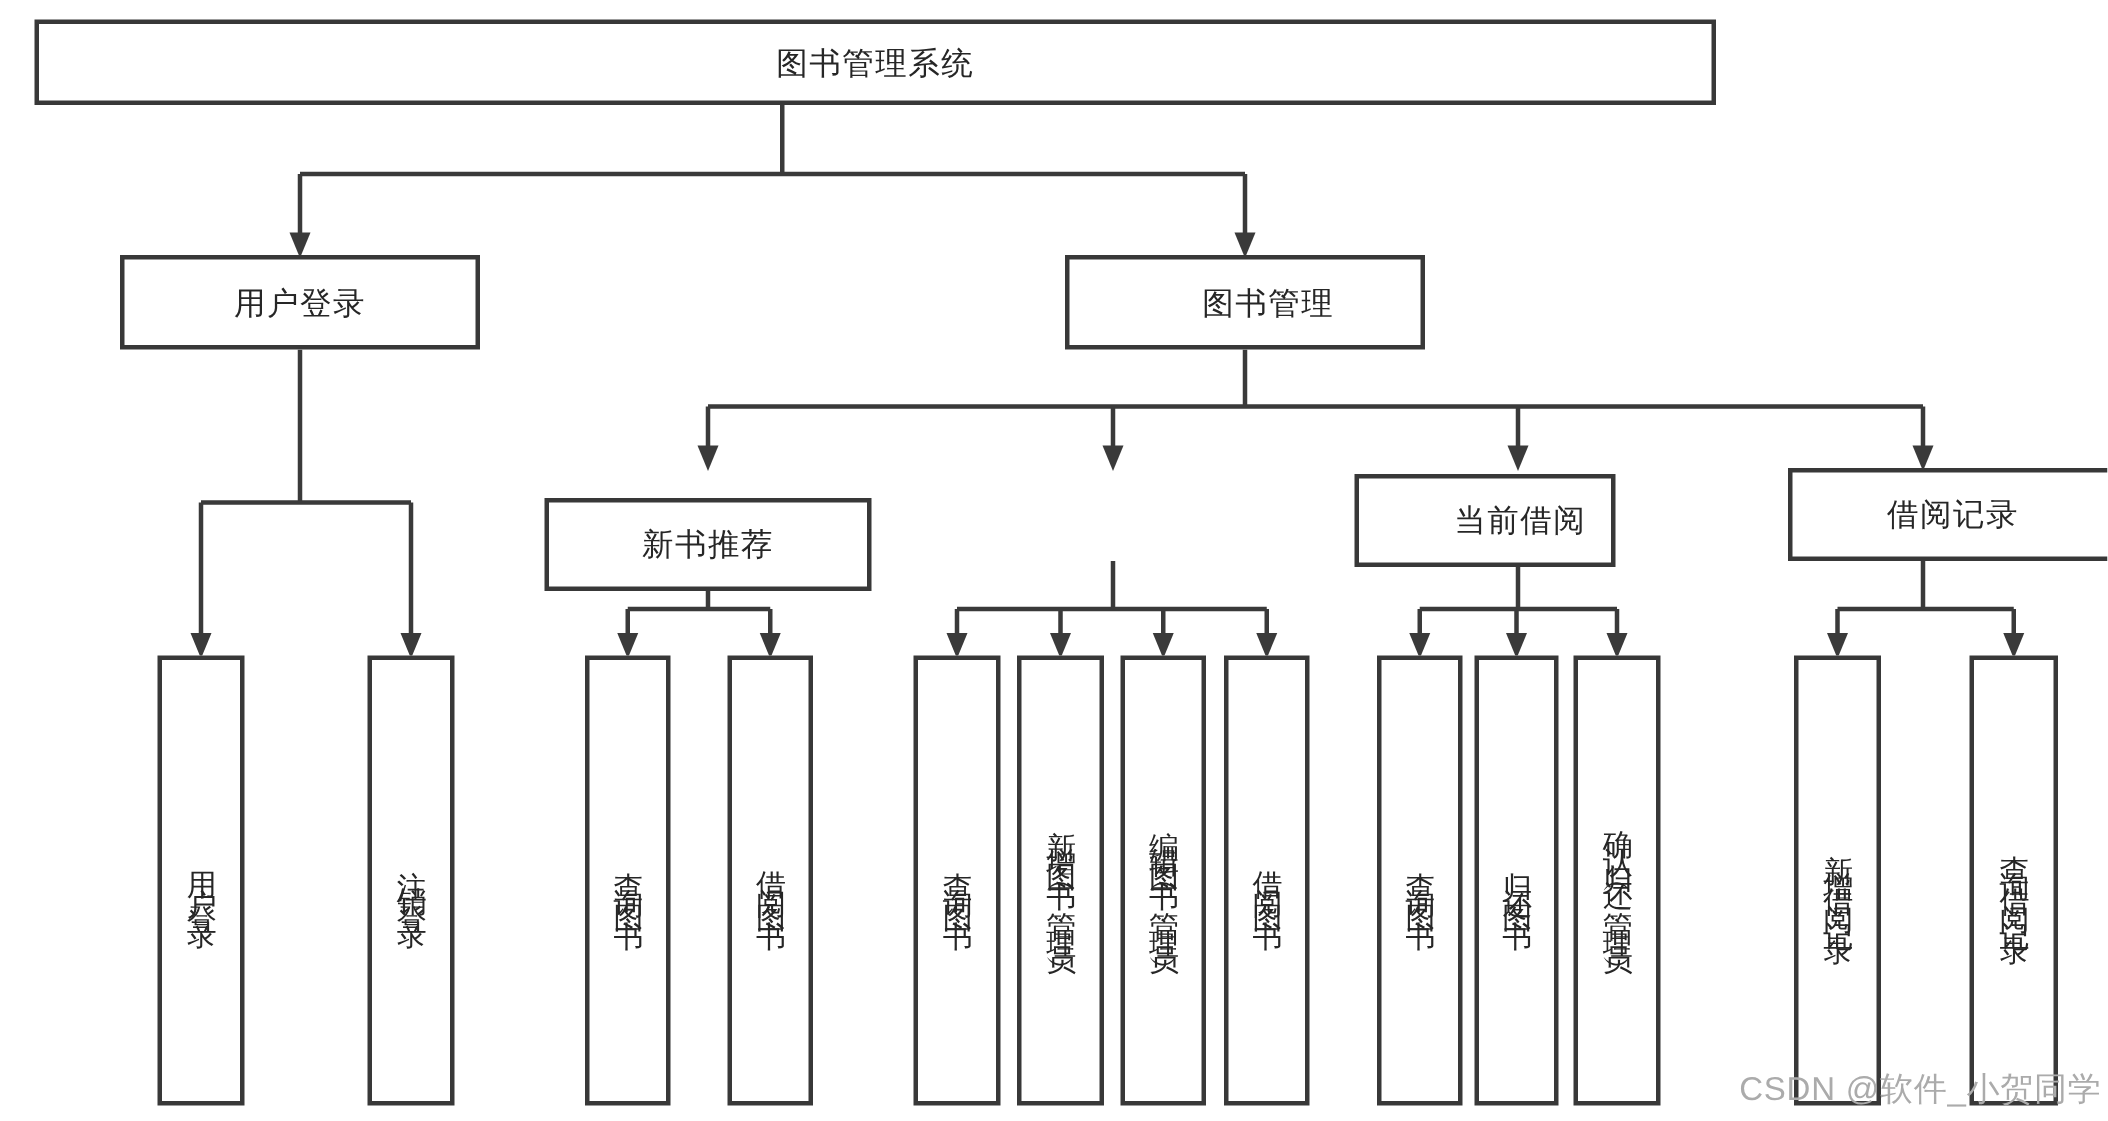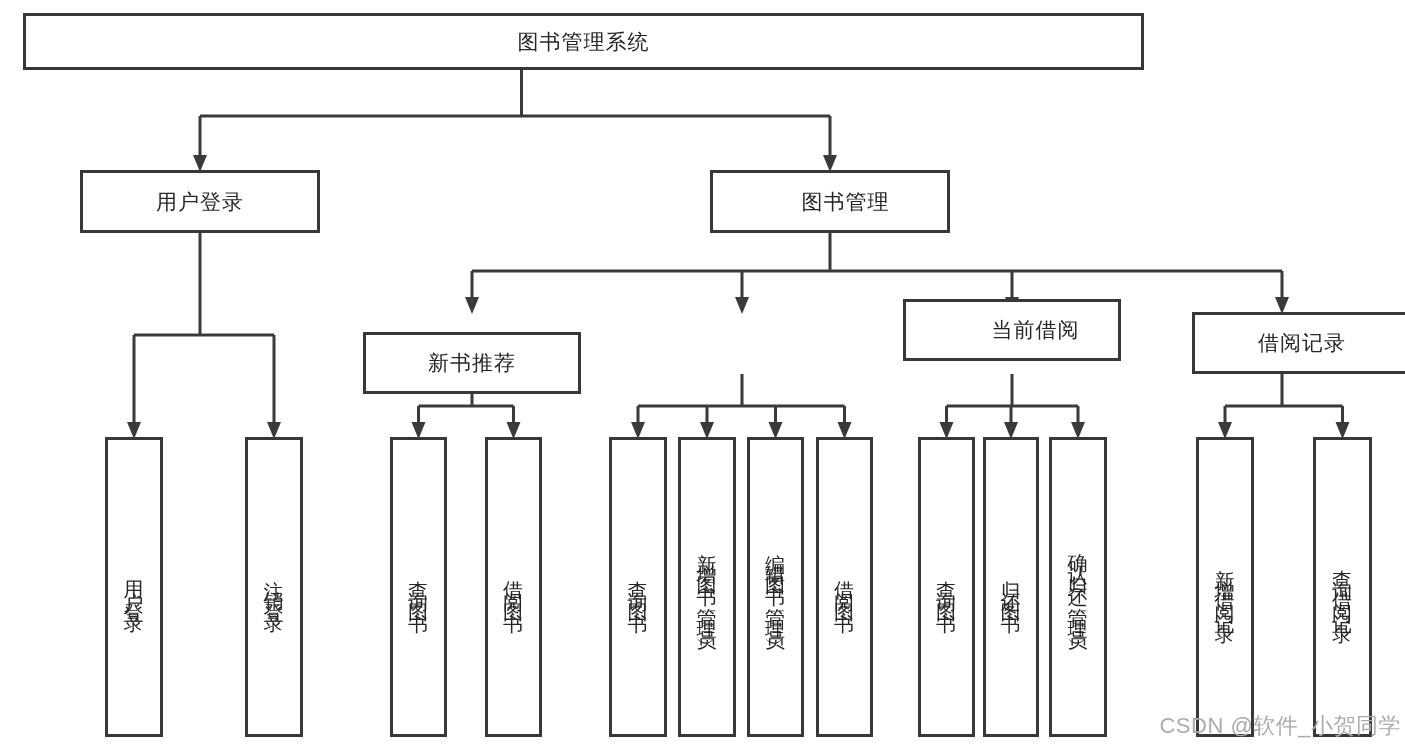--- a/index.html
+++ b/index.html
@@ -107,21 +107,21 @@
       <g>
         <path d="M 1282 374 V 406 M 1225 406 H 1342.5 M 1225 406 V 424 M 1342.5 406 V 424"></path>
         <polygon points="1218,422 1232,422 1225,439"></polygon>
         <polygon points="1335.5,422 1349.5,422 1342.5,439"></polygon>
       </g>
     </svg>
   <div class="node node-h" style="left: 23px; top: 13px; width: 1121px; height: 57px;">图书管理系统</div>
     <div class="node node-h" style="left: 80px; top: 170px; width: 240px; height: 63px;">用户登录</div>
     <div class="node node-h" style="left: 710px; top: 170px; width: 240px; height: 63px; padding-left: 31px;">图书管理</div>
     <div class="node node-h" style="left: 363px; top: 312px; width: 218px; height: 62px; margin-top: 20px;">新书推荐</div>
-    <div class="node node-h" style="left: 903px; top: 299px; width: 218px; height: 62px; padding-left: 47px;">当前借阅</div>
+    <div class="node node-h" style="left: 903px; top: 316px; width: 174px; height: 62px; padding-left: 47px;">当前借阅</div>
     <div class="node node-h" style="left: 1172px; top: 312px; width: 220px; height: 62px; margin-left: 20px;">借阅记录</div>
     <div class="node node-v" style="left: 105px; top: 437px; width: 58px; height: 300px;">用户登录</div>
     <div class="node node-v" style="left: 245px; top: 437px; width: 58px; height: 300px;">注销登录</div>
     <div class="node node-v" style="left: 390px; top: 437px; width: 57px; height: 300px;">查询图书</div>
     <div class="node node-v" style="left: 485px; top: 437px; width: 57px; height: 300px;">借阅图书</div>
     <div class="node node-v" style="left: 609px; top: 437px; width: 58px; height: 300px;">查询图书</div>
     <div class="node node-v" style="left: 678px; top: 437px; width: 58px; height: 300px;">新增图书（管理员）</div>
     <div class="node node-v" style="left: 747px; top: 437px; width: 57px; height: 300px;">编辑图书（管理员）</div>
     <div class="node node-v" style="left: 816px; top: 437px; width: 57px; height: 300px;">借阅图书</div>
     <div class="node node-v" style="left: 918px; top: 437px; width: 57px; height: 300px;">查询图书</div>

